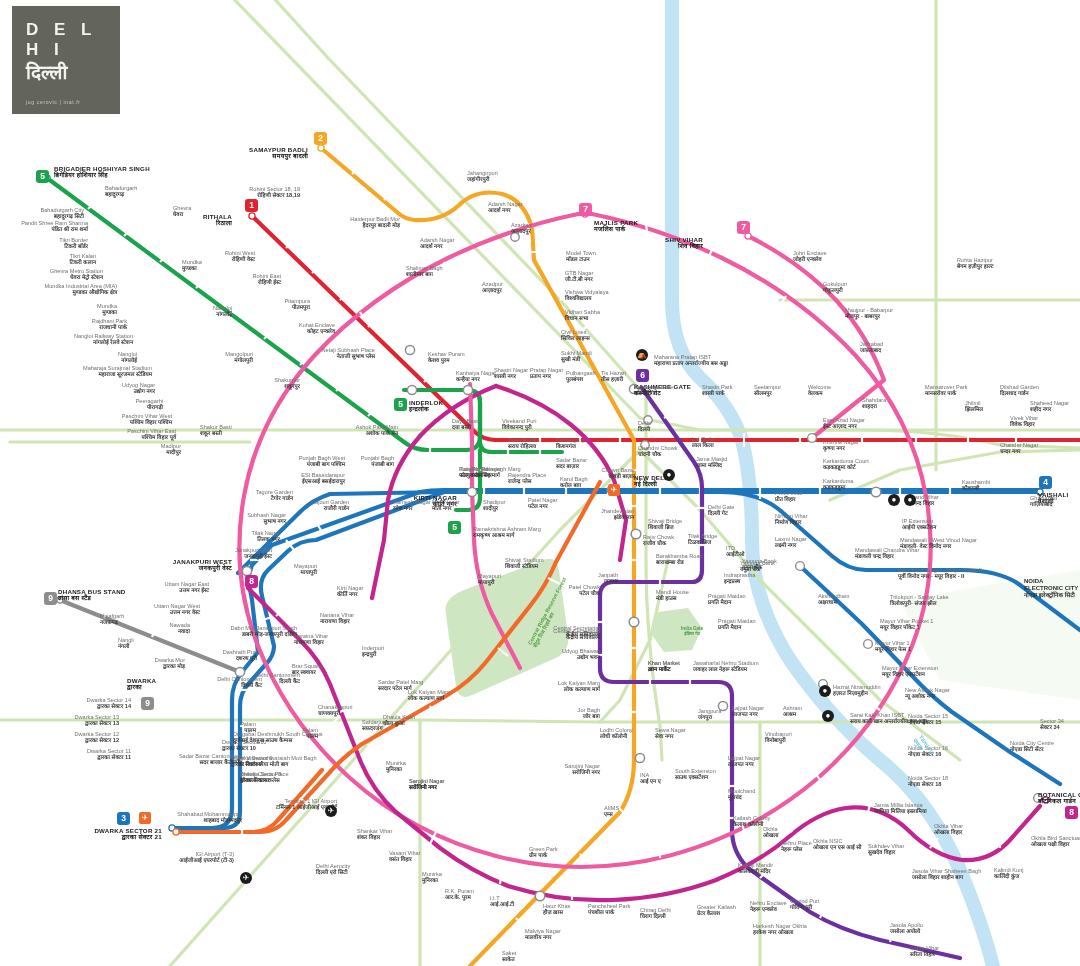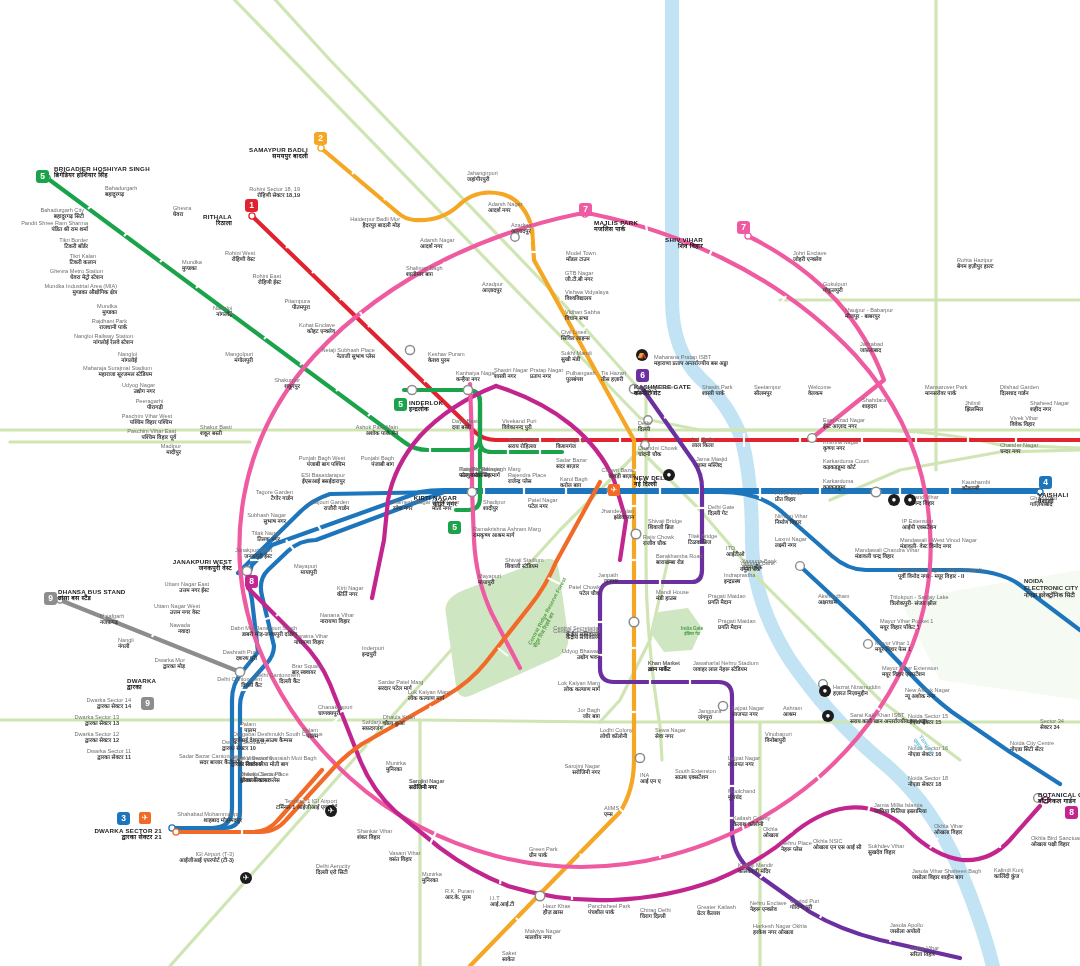--- a/index.html
+++ b/index.html
@@ -303,20 +303,25 @@
       <circle cx="812" cy="438" r="4.4" fill="#fff" stroke="#8c8c8c" stroke-width="1.4"></circle>
       <circle cx="800" cy="566" r="4.4" fill="#fff" stroke="#8c8c8c" stroke-width="1.4"></circle>
       <circle cx="868" cy="644" r="4.4" fill="#fff" stroke="#8c8c8c" stroke-width="1.4"></circle>
       <circle cx="823" cy="684" r="4.4" fill="#fff" stroke="#8c8c8c" stroke-width="1.4"></circle>
       <circle cx="1038" cy="798" r="4.4" fill="#fff" stroke="#8c8c8c" stroke-width="1.4"></circle>
       <circle cx="634" cy="389" r="4.6" fill="#fff" stroke="#8c8c8c" stroke-width="1.5"></circle>
       <circle cx="612" cy="490" r="4.6" fill="#fff" stroke="#8c8c8c" stroke-width="1.5"></circle>
     </g>
   </svg>
 
+  <div class="title-card">
+    <div class="t-en">D E L H I</div>
+    <div class="t-hi">दिल्ली</div>
+    <div class="t-credit">jug cerovic | inat.fr</div>
+  </div>
 
   <div id="badge-layer">
       <div class="badge sq" style="left: 36px; top: 170px; background: rgb(27, 163, 75);">5</div>
       <div class="badge sq" style="left: 245px; top: 199px; background: rgb(224, 35, 46);">1</div>
       <div class="badge sq" style="left: 314px; top: 132px; background: rgb(245, 166, 35);">2</div>
       <div class="badge sq" style="left: 579px; top: 203px; background: rgb(239, 91, 161);">7</div>
       <div class="badge sq" style="left: 737px; top: 221px; background: rgb(239, 91, 161);">7</div>
       <div class="badge sq" style="left: 636px; top: 369px; background: rgb(107, 47, 160);">6</div>
       <div class="badge sq" style="left: 394px; top: 398px; background: rgb(27, 163, 75);">5</div>
       <div class="badge sq" style="left: 448px; top: 521px; background: rgb(27, 163, 75);">5</div>

